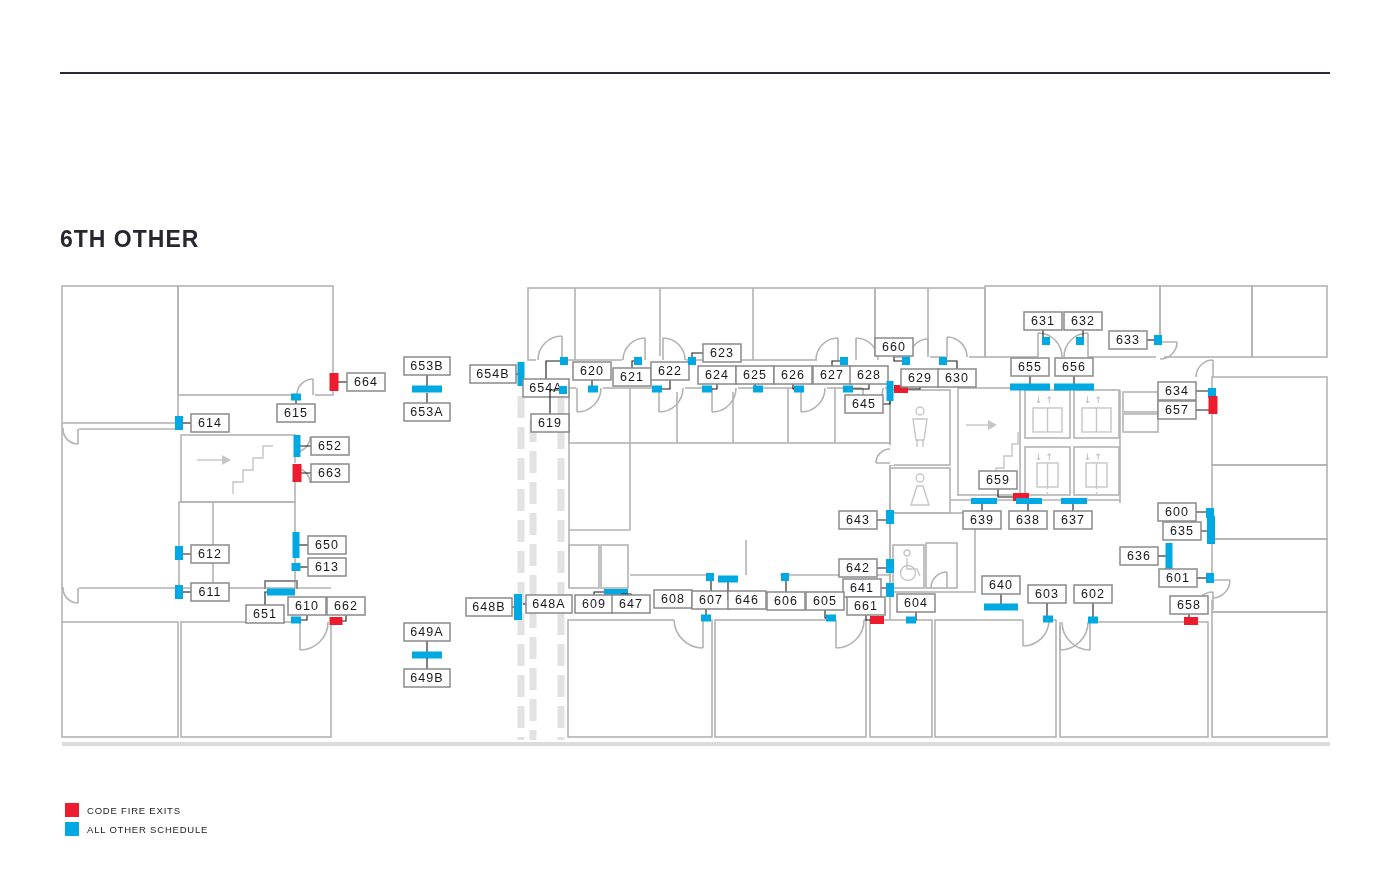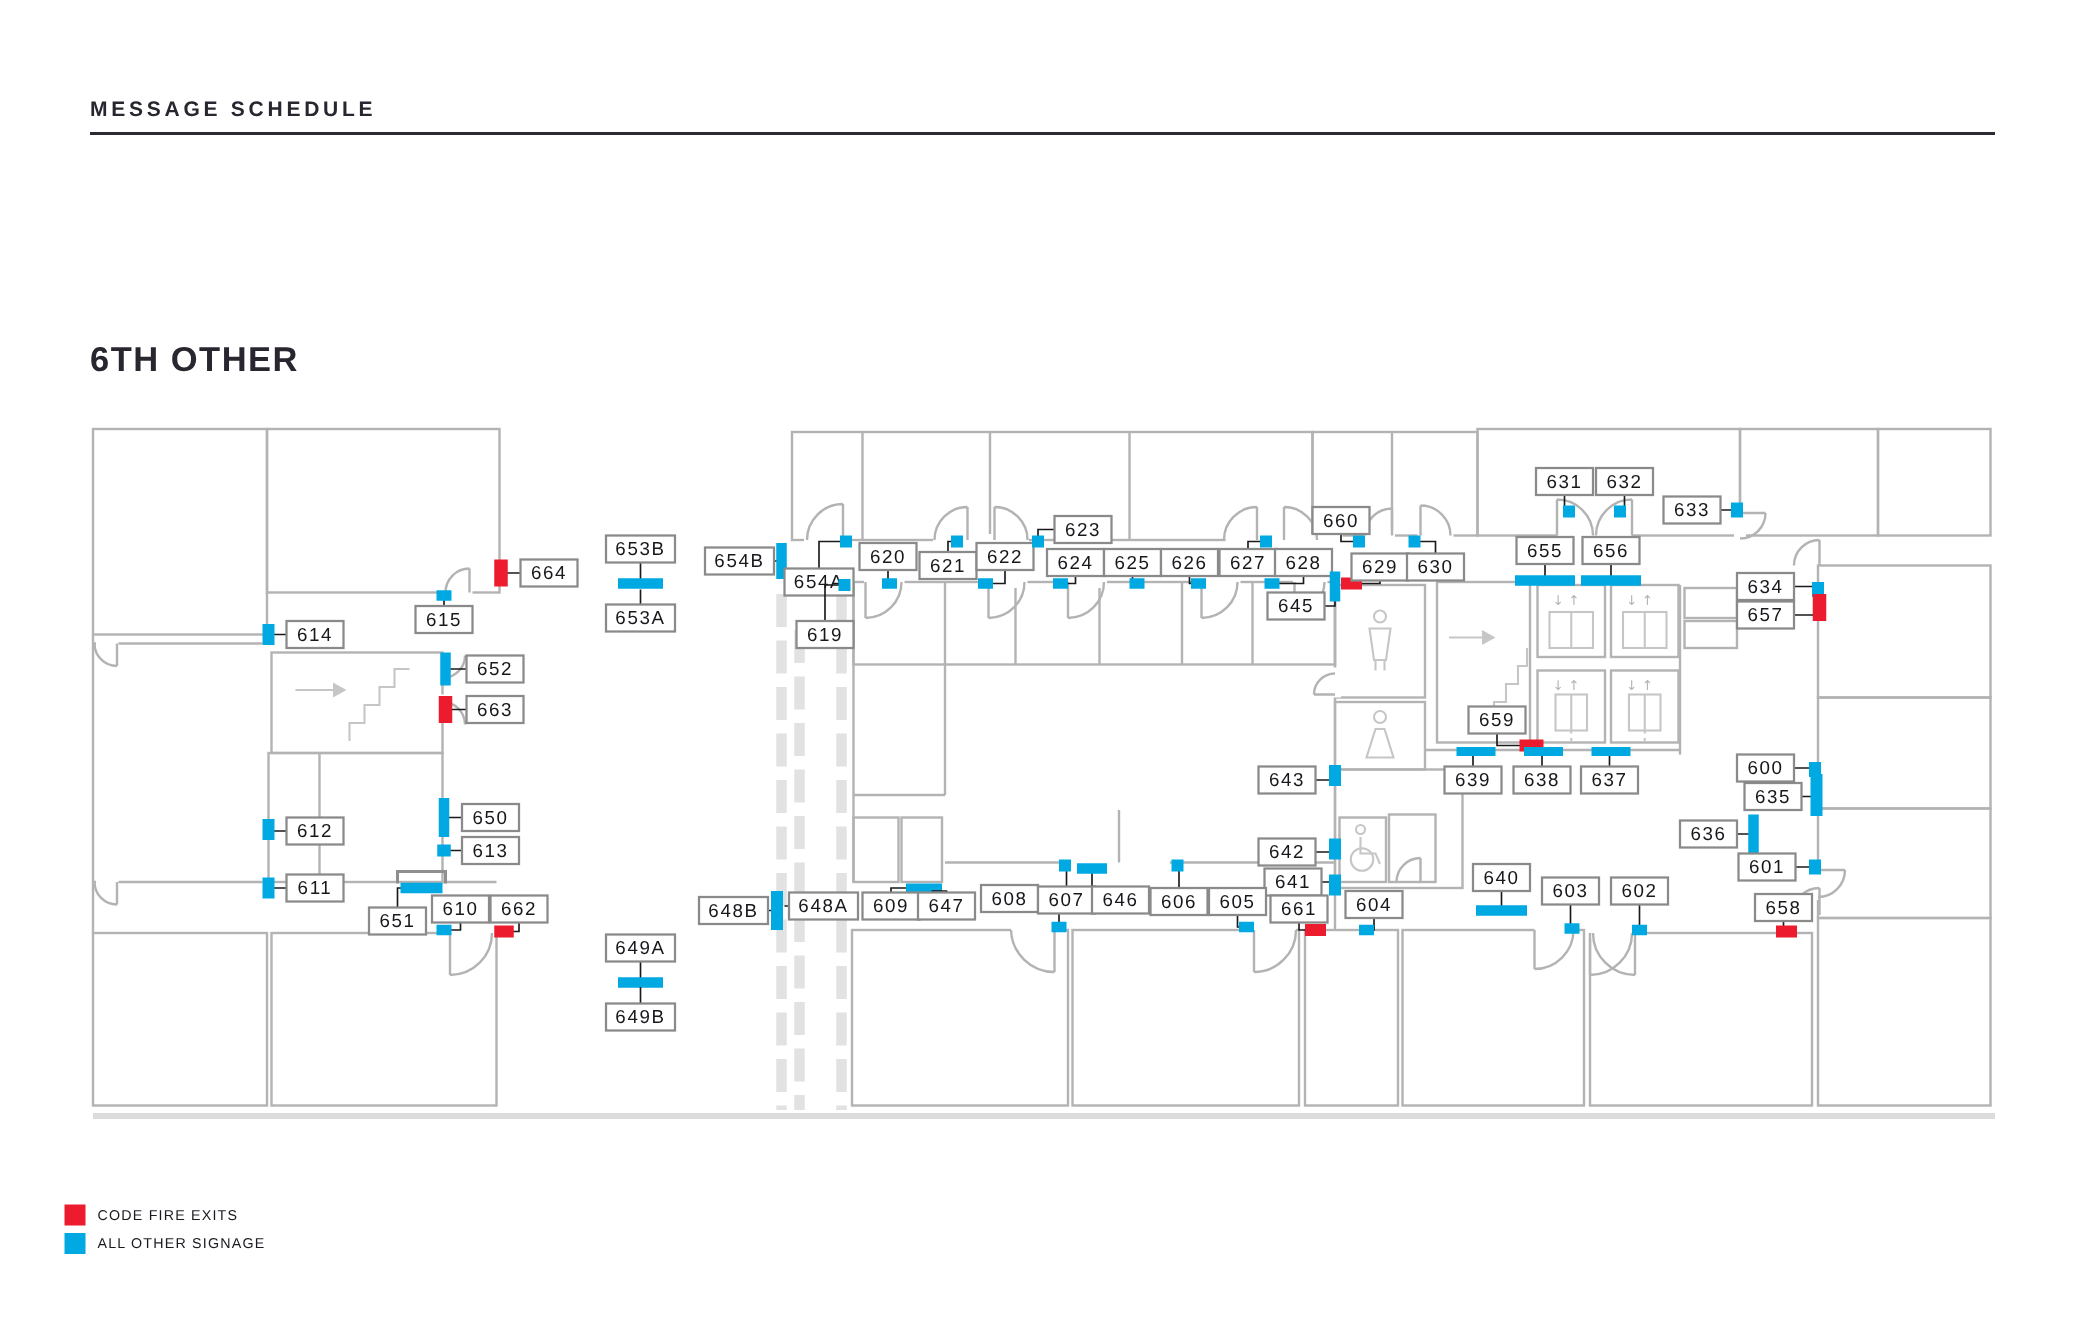--- a/index.html
+++ b/index.html
@@ -1,40 +1,39 @@
 <!DOCTYPE html>
 <html><head>
 <meta charset="utf-8">
 <style>
   html,body{margin:0;padding:0;background:#ffffff;}
   body{width:1388px;height:896px;position:relative;font-family:"Liberation Sans",sans-serif;overflow:hidden;}
   .hdr{position:absolute;left:60px;top:64px;width:1270px;}
   .hdr-title{font-size:14px;font-weight:700;letter-spacing:2.5px;color:#2a2630;}
   .hdr-rule{margin-top:8px;border-top:2px solid #2e2a33;}
   .floor-title{position:absolute;left:60px;top:226px;font-size:23px;font-weight:800;letter-spacing:1px;color:#2a2630;}
-  .legend{position:absolute;left:43px;top:803px;}
+  .legend{position:absolute;left:65px;top:803px;}
   .legend-row{display:flex;align-items:center;margin-bottom:5px;height:14px;}
   .legend-swatch{width:14px;height:14px;margin-right:8px;flex:0 0 auto;}
   .legend-label{font-size:9.5px;letter-spacing:0.8px;color:#1c1a20;}
   svg text.label-text{font-family:"Liberation Sans",sans-serif;font-size:12.5px;letter-spacing:1.1px;fill:#19171c;}
   svg .leader{fill:none;stroke:#1a1a1a;stroke-width:1.1px;}
   svg .label-box{fill:#ffffff;stroke:#8a8a8a;stroke-width:1.5px;}
   svg .wall{fill:none;stroke:#b3b3b3;stroke-width:1.6px;}
   svg .wall-gap{fill:#ffffff;stroke:none;}
   svg .icon{fill:none;stroke:#c6c6c6;stroke-width:1.4px;}
   svg .dash{stroke:#e2e2e2;stroke-width:7px;stroke-dasharray:22 9;}
   svg .elev-glyph{font-family:"DejaVu Sans",sans-serif;font-size:9px;fill:#b5b5b5;letter-spacing:3px;}
 </style>
 </head>
 <body>
 
 
 
 <div class="hdr">
-  <div class="hdr-title">MESSAGE SCHEDULE</div>
   <div class="hdr-rule"></div>
 </div>
 
 <div class="floor-title">6TH OTHER</div>
 
 <svg id="plan" width="1388" height="896" viewBox="0 0 1388 896" xmlns="http://www.w3.org/2000/svg">
 
   <g>
     <line class="dash" x1="521" y1="396" x2="521" y2="740"></line>
     <line class="dash" x1="533" y1="420" x2="533" y2="740"></line>
@@ -617,18 +616,18 @@
     </g>
 </svg>
 
 <div class="legend">
   <div class="legend-row">
     <span class="legend-swatch" style="background: rgb(236, 28, 46);"></span>
     <span class="legend-label">CODE FIRE EXITS</span>
   </div>
   <div class="legend-row">
     <span class="legend-swatch" style="background: rgb(0, 169, 226);"></span>
-    <span class="legend-label">ALL OTHER SIGNAGE</span>
+    <span class="legend-label">ALL OTHER SCHEDULE</span>
   </div>
 </div>
 
 
 
 
 </body></html>

